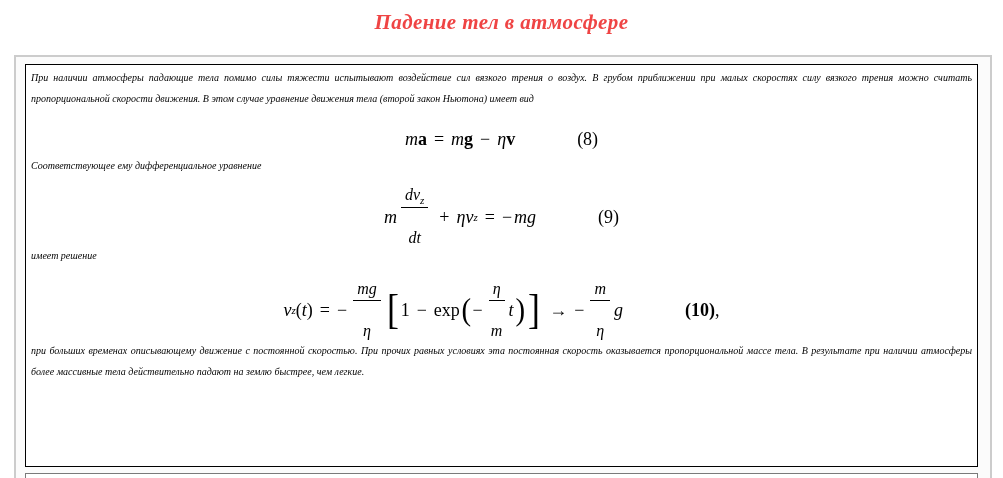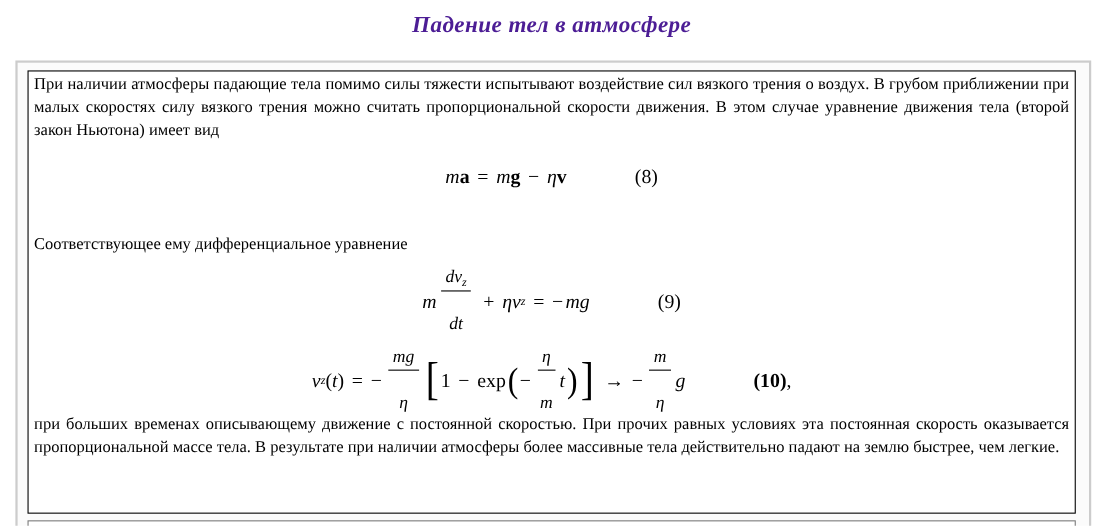--- a/index.html
+++ b/index.html
@@ -3,39 +3,39 @@
 <meta charset="utf-8">
 <style>
   html,body { margin:0; padding:0; background:#ffffff; }
   body {
     width:1003px; height:478px; overflow:hidden; position:relative;
     font-family:"Liberation Serif", serif; color:#000;
   }
   .page-title {
     position:absolute; top:10px; left:0; width:100%;
     text-align:center; font-size:21px; font-weight:bold; font-style:italic;
-    color:#4c1d95; letter-spacing:0.4px;
+    color:#ef4444; letter-spacing:0.4px;
   }
   .outer-frame {
     position:absolute; left:14px; top:55px; width:978px; height:470px;
     box-sizing:border-box; border:2px solid #cccccc; background:#fbfbfb;
   }
   .content-box {
     position:absolute; left:25px; top:64px; width:953px; height:403px;
     box-sizing:border-box; border:1px solid #000; background:#ffffff;
     padding:2px 5px 0 5px;
   }
   .next-box {
     position:absolute; left:25px; top:473px; width:953px; height:40px;
     box-sizing:border-box; border:1px solid #7a7a7a; background:#ffffff;
   }
   p.body-text {
-    margin:0; font-size:15px; line-height:21px; text-align:justify;
+    margin:0; font-size:10px; line-height:21px; text-align:justify;font-style:italic;
   }
-  p.single-line { text-align:left;margin-top:36px; }
+  p.single-line { text-align:left; }
   
   .eq-row {
     display:flex; justify-content:center; align-items:center;
     font-size:18px; font-style:italic;
   }
   .eq-row .grp { display:flex; align-items:center; }
   .it { font-style:italic; }
   .up { font-style:normal; }
   .vec { font-weight:bold; font-style:normal; }
   .op { font-style:normal; margin:0 7px; }
@@ -105,20 +105,21 @@
       <span class="it">η</span>
         <span class="it">v</span>
         <sub class="z">z</sub>
       <span class="op">=</span>
       <span class="opn">−</span>
         <span class="it">mg</span>
     </span>
     <span class="eq-number">(9)</span>
   </div>
 
+  <p class="body-text single-line p-sol">имеет решение</p>
 
   <div class="eq-row eq10">
     <span class="grp">
       <span class="it">v</span>
         <sub class="z">z</sub>
       <span class="up">(</span>
         <span class="it">t</span>
         <span class="up">)</span>
       <span class="op">=</span>
       <span class="opn">−</span>

